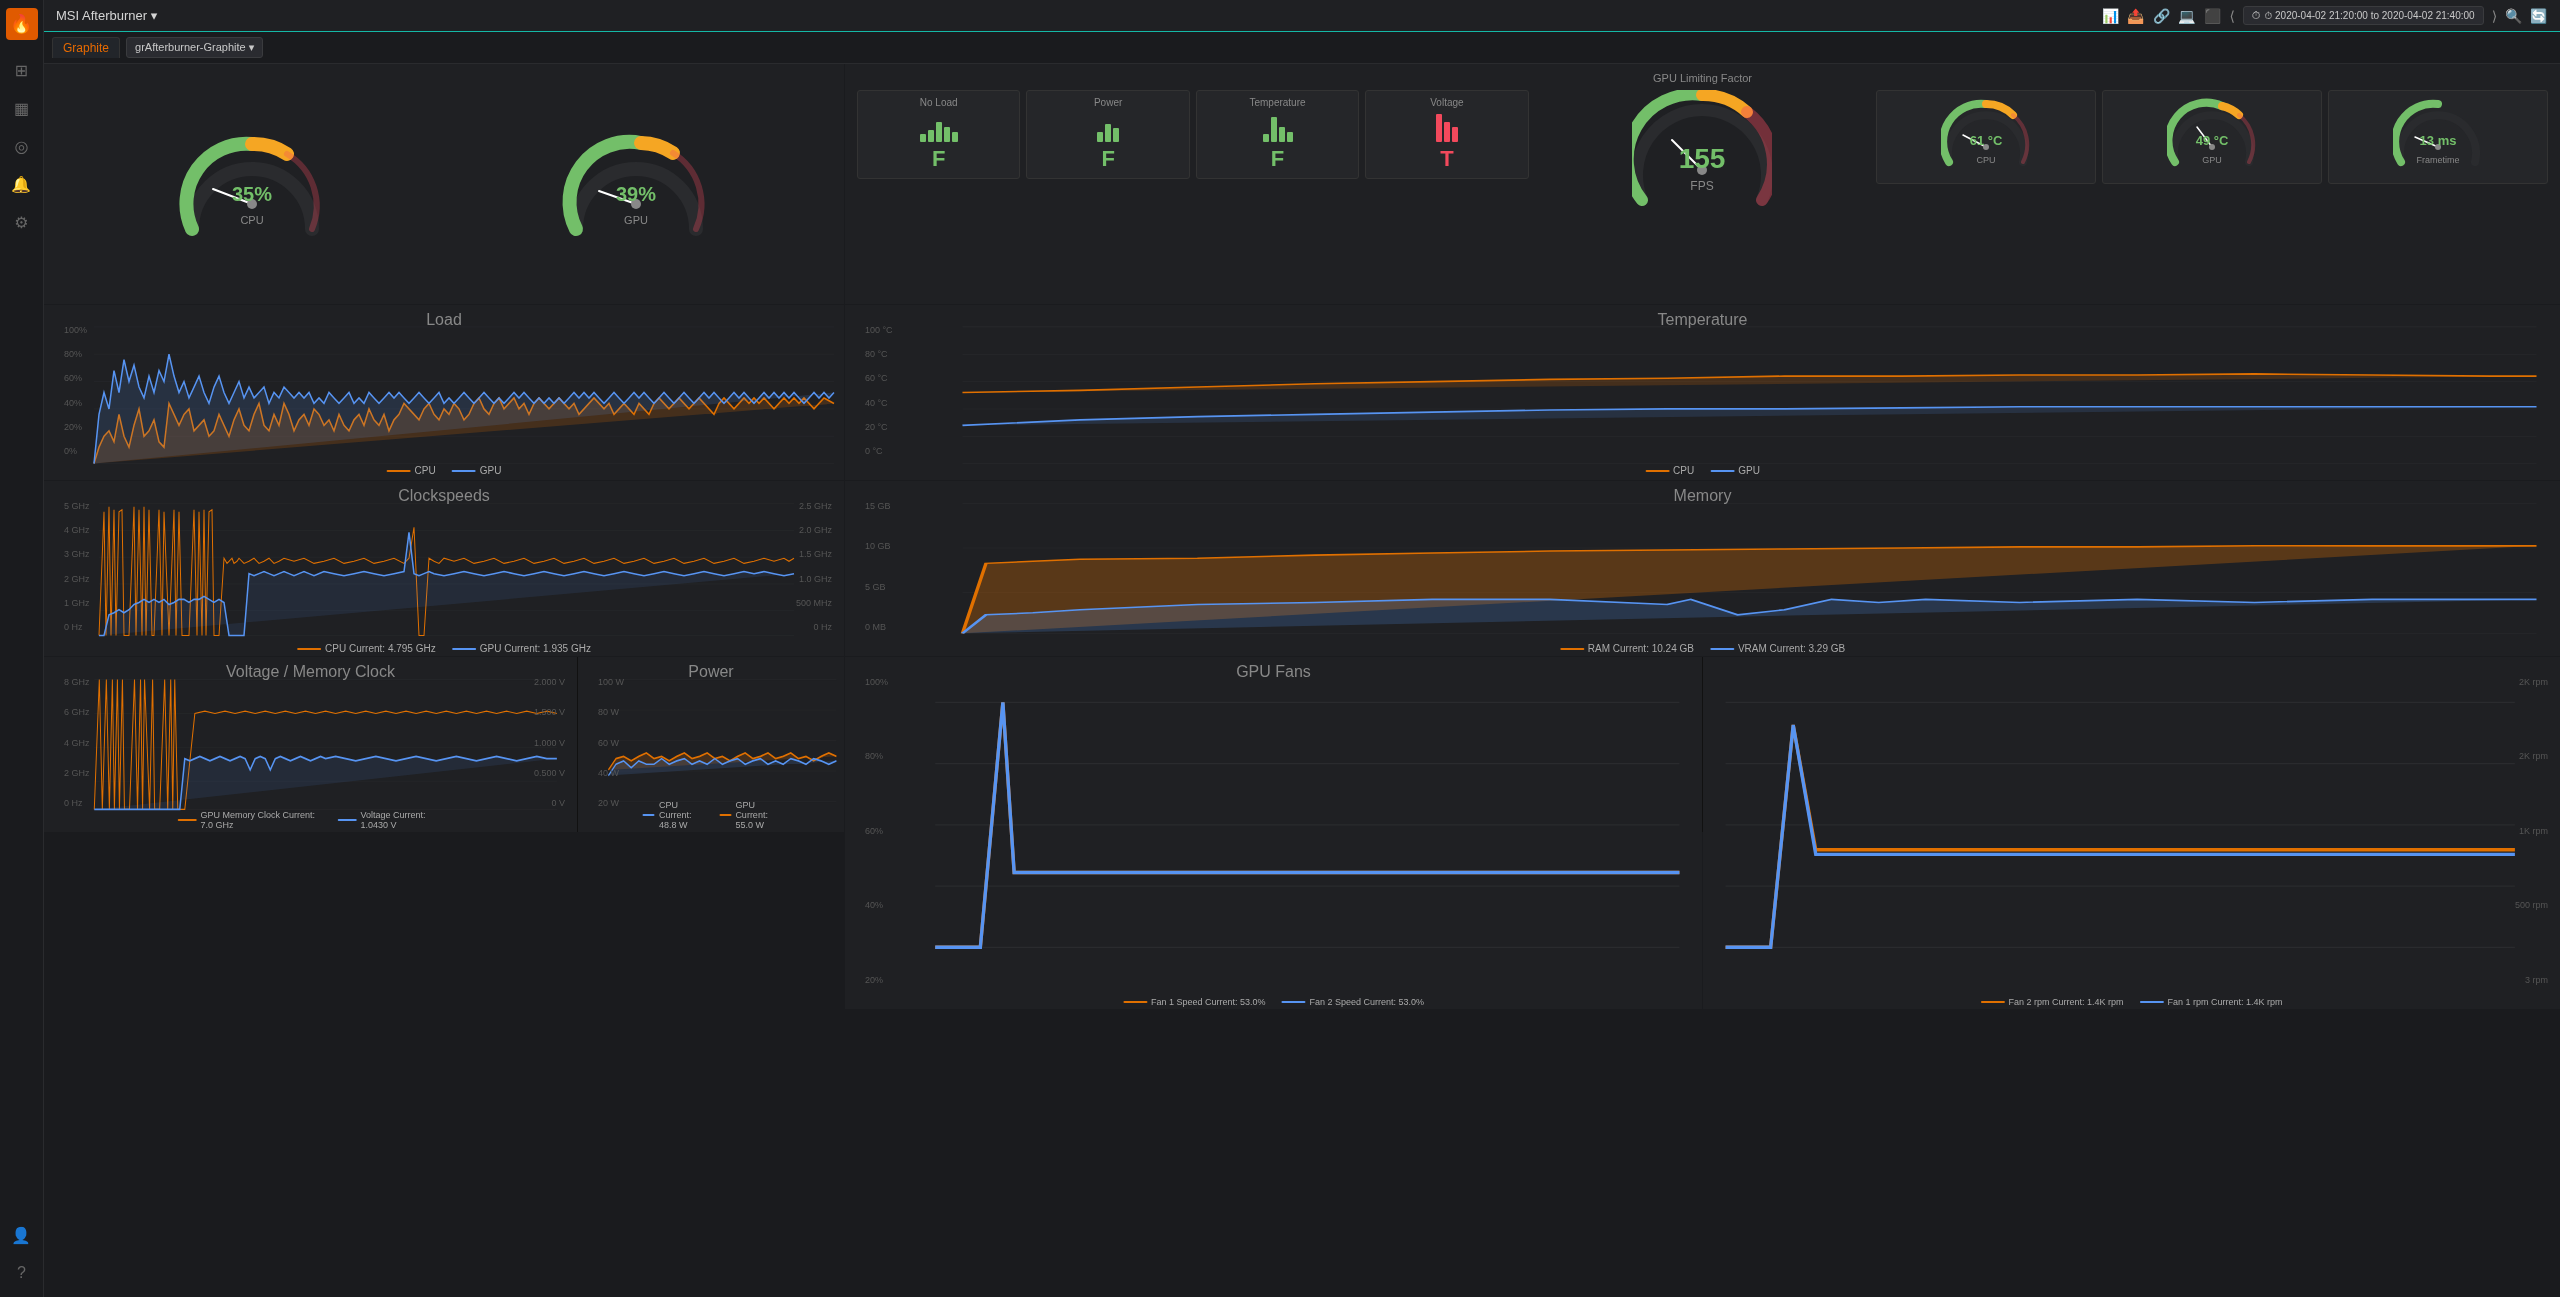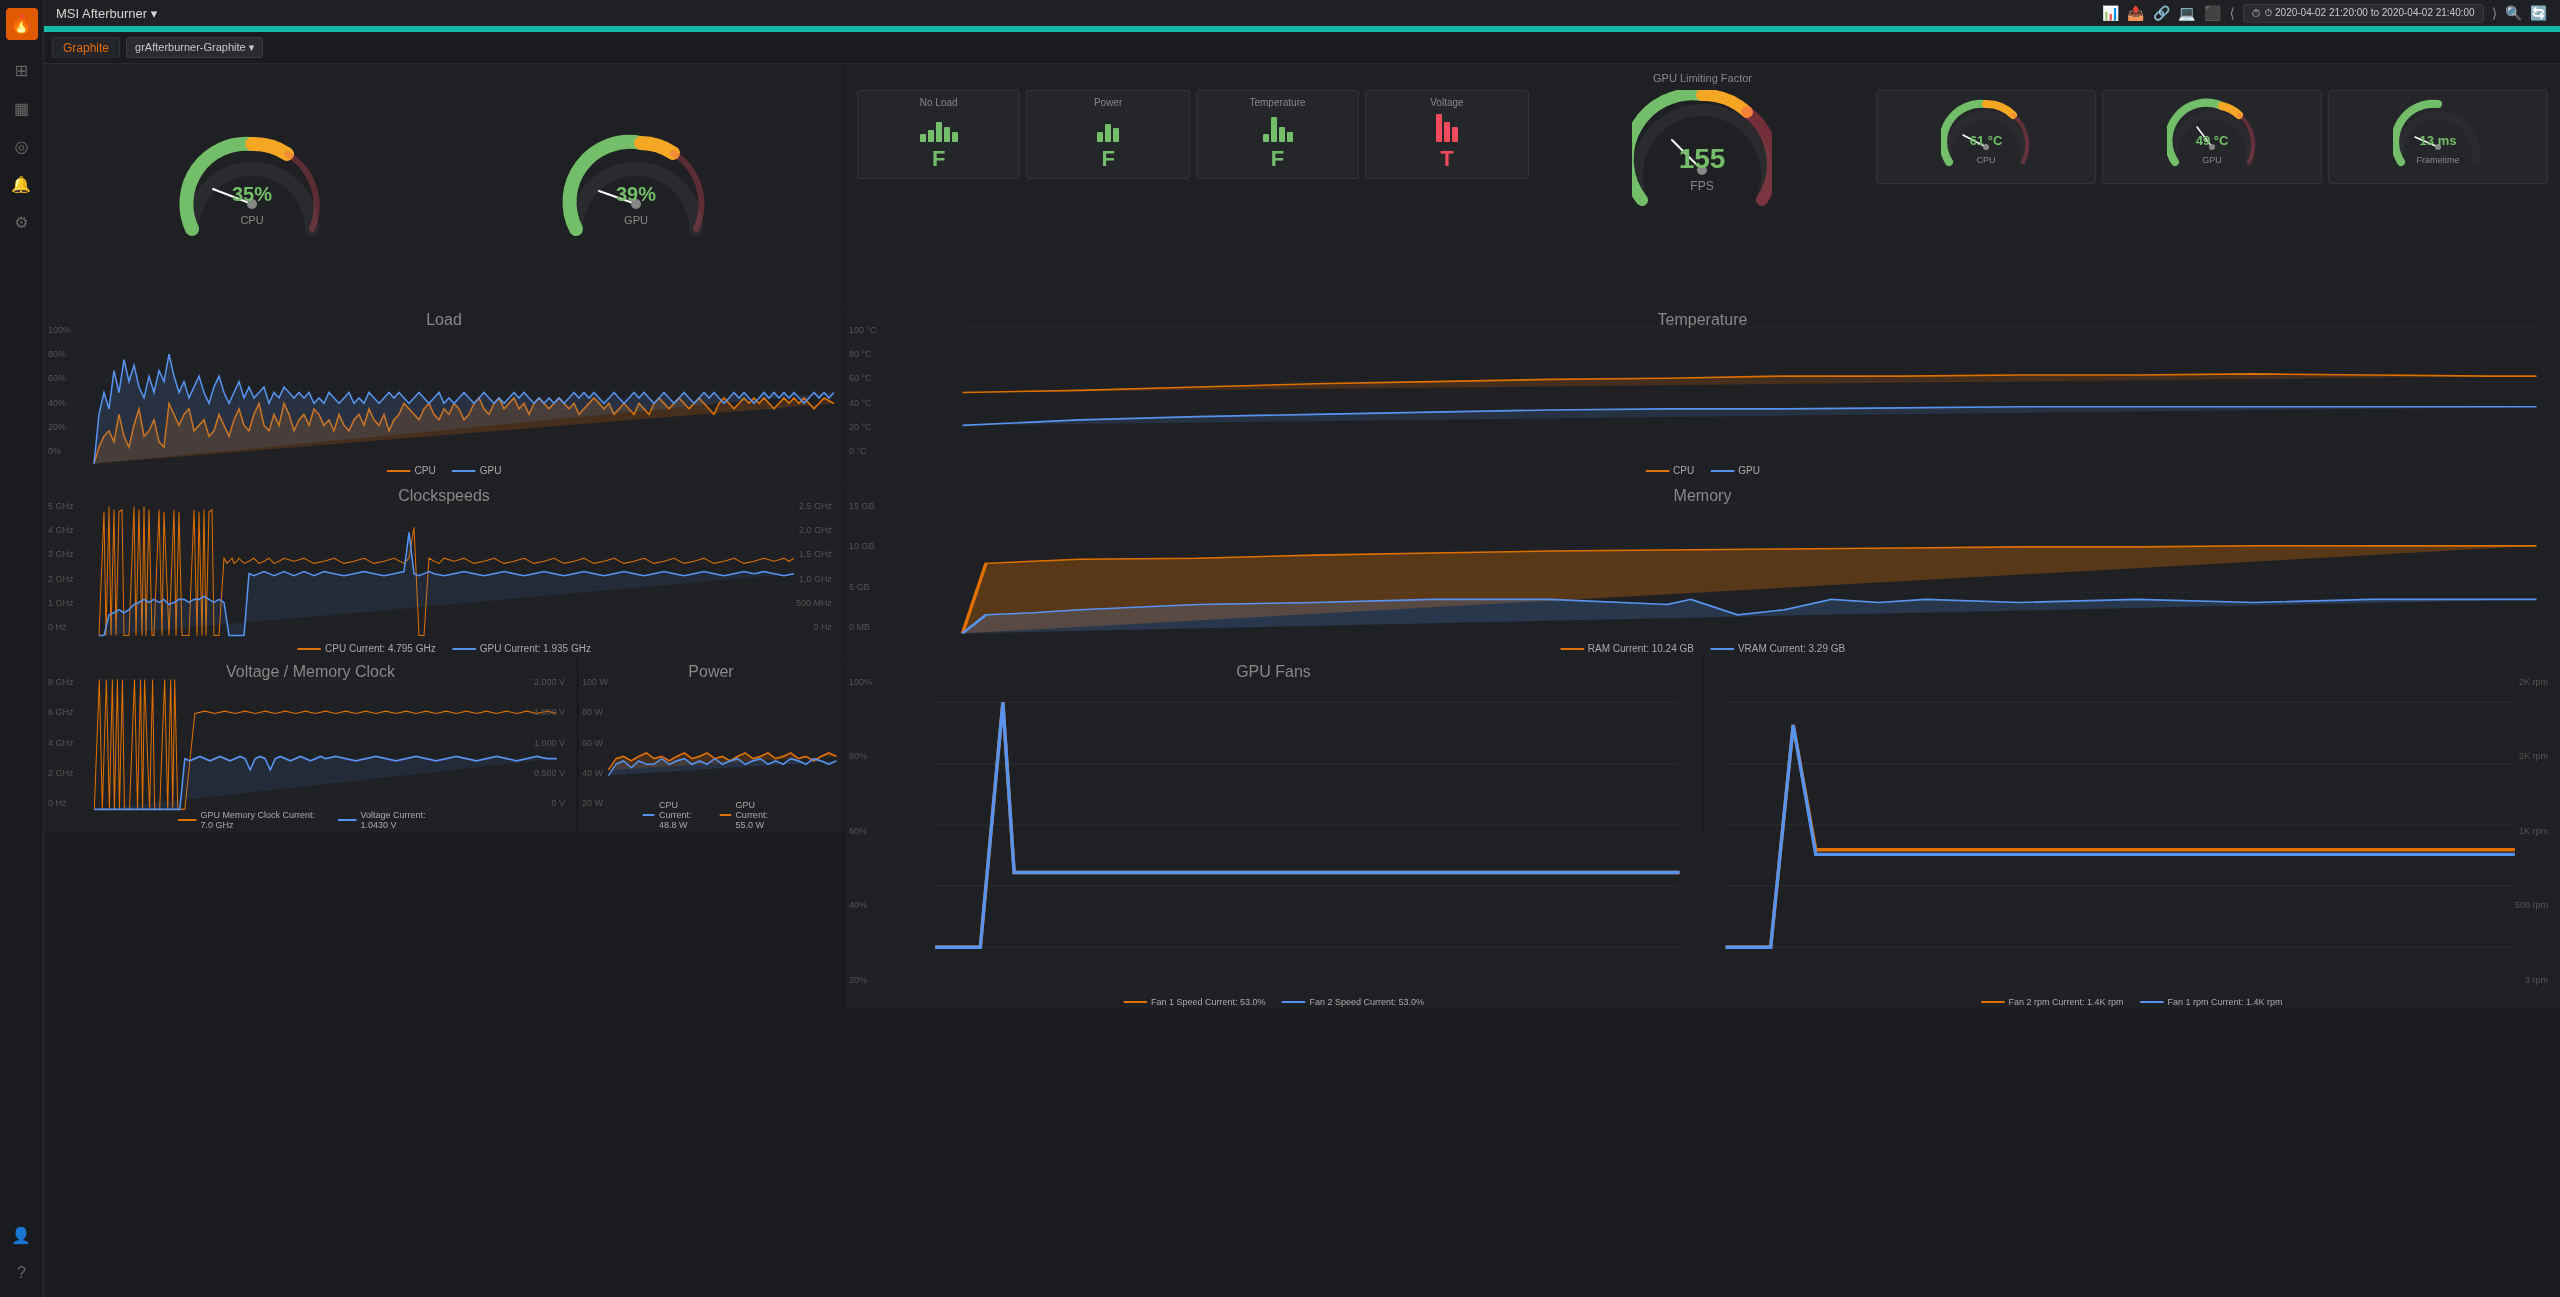--- a/index.html
+++ b/index.html
@@ -56,21 +56,21 @@
       flex: 1;
       display: flex;
       flex-direction: column;
       overflow: hidden;
     }
 
     
     .top-bar {
       height: 32px;
       background: #1f2023;
-      border-bottom: 6px solid #14b8a6;
+      border-bottom: 1px solid #14b8a6;
       display: flex;
       align-items: center;
       padding: 0 12px;
       gap: 8px;
     }
     .top-bar-title {
       color: #d4d4d4;
       font-size: 13px;
       font-weight: 500;
     }
@@ -255,21 +255,21 @@
       align-items: center;
       gap: 4px;
     }
     .legend-dot {
       width: 24px;
       height: 2px;
       border-radius: 1px;
     }
     .y-axis-labels {
       position: absolute;
-      left: 4px;
+      left: 20px;
       top: 20px;
       bottom: 24px;
       display: flex;
       flex-direction: column;
       justify-content: space-between;
       font-size: 9px;
       color: #555;
     }
     .y-axis-labels-right {
       position: absolute;

